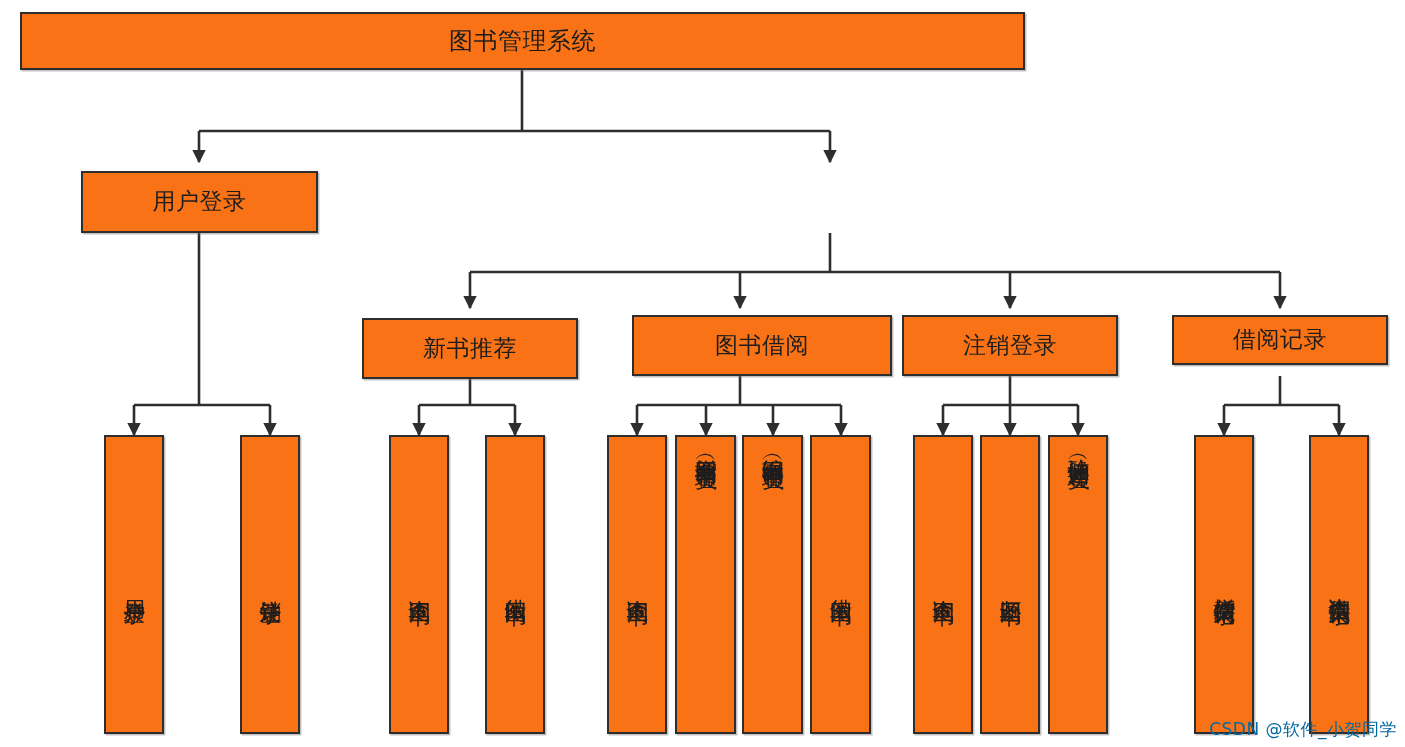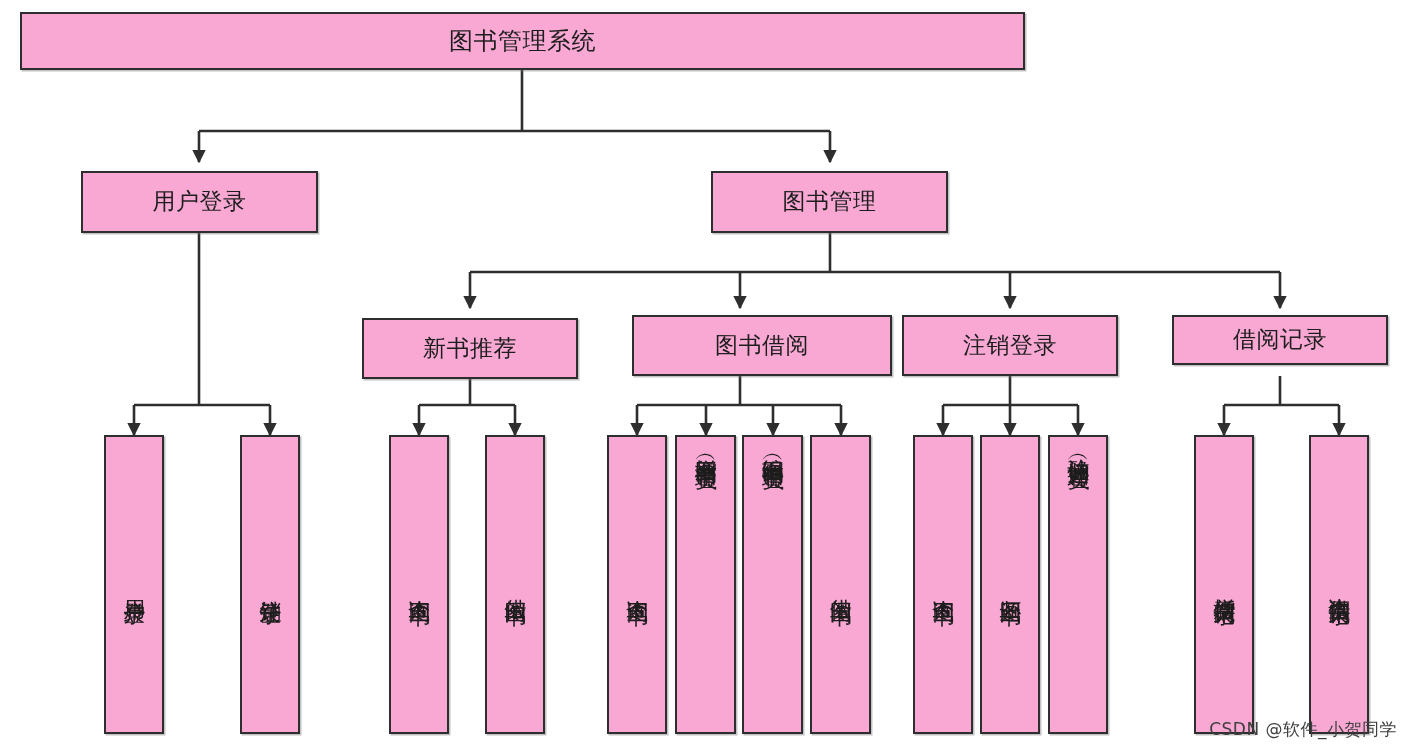--- a/index.html
+++ b/index.html
@@ -20,21 +20,21 @@
     left: 0;
     top: 0;
     width: 1405px;
     height: 747px;
     pointer-events: none;
   }
   .node {
     position: absolute;
     box-sizing: border-box;
     border: 2.5px solid #2e2e2e;
-    background: #f9a8d4;
+    background: #f97316;
     display: flex;
     align-items: center;
     justify-content: center;
     color: #1d1d1d;
     box-shadow: 1.5px 1.5px 0 rgba(120,120,120,0.45);
   }
   .node .cap {
     display: block;
     line-height: 1.18;
     text-align: center;
@@ -61,21 +61,21 @@
     white-space: nowrap;
   }
   
   .node.v.mid { padding-top: 0; align-items: center; }
 
   #watermark {
     position: absolute;
     right: 8px;
     bottom: 6px;
     font-size: 17px;
-    color: #404040;
+    color: #0369a1;
     white-space: nowrap;
     letter-spacing: 0.5px;
   }
 </style>
 </head>
 <body>
 
 <div id="canvas">
 
   <svg id="wires" viewBox="0 0 1405 747" xmlns="http://www.w3.org/2000/svg">
@@ -129,23 +129,20 @@
   </svg>
 
   <div class="node h root" style="left:20px; top:12px; width:1005px; height:58px;">
     <span class="cap">图书管理系统</span>
   </div>
 
   <div class="node h" style="left:81px; top:171px; width:237px; height:62px;">
     <span class="cap">用户登录</span>
   </div>
 
-  <div class="node h" style="left:711px; top:171px; width:237px; height:62px;">
-    <span class="cap">图书管理</span>
-  </div>
 
   <div class="node h" style="left:362px; top:318px; width:216px; height:61px;">
     <span class="cap">新书推荐</span>
   </div>
 
   <div class="node h" style="left:632px; top:315px; width:260px; height:61px;">
     <span class="cap">图书借阅</span>
   </div>
 
   <div class="node h" style="left:902px; top:315px; width:216px; height:61px;">

